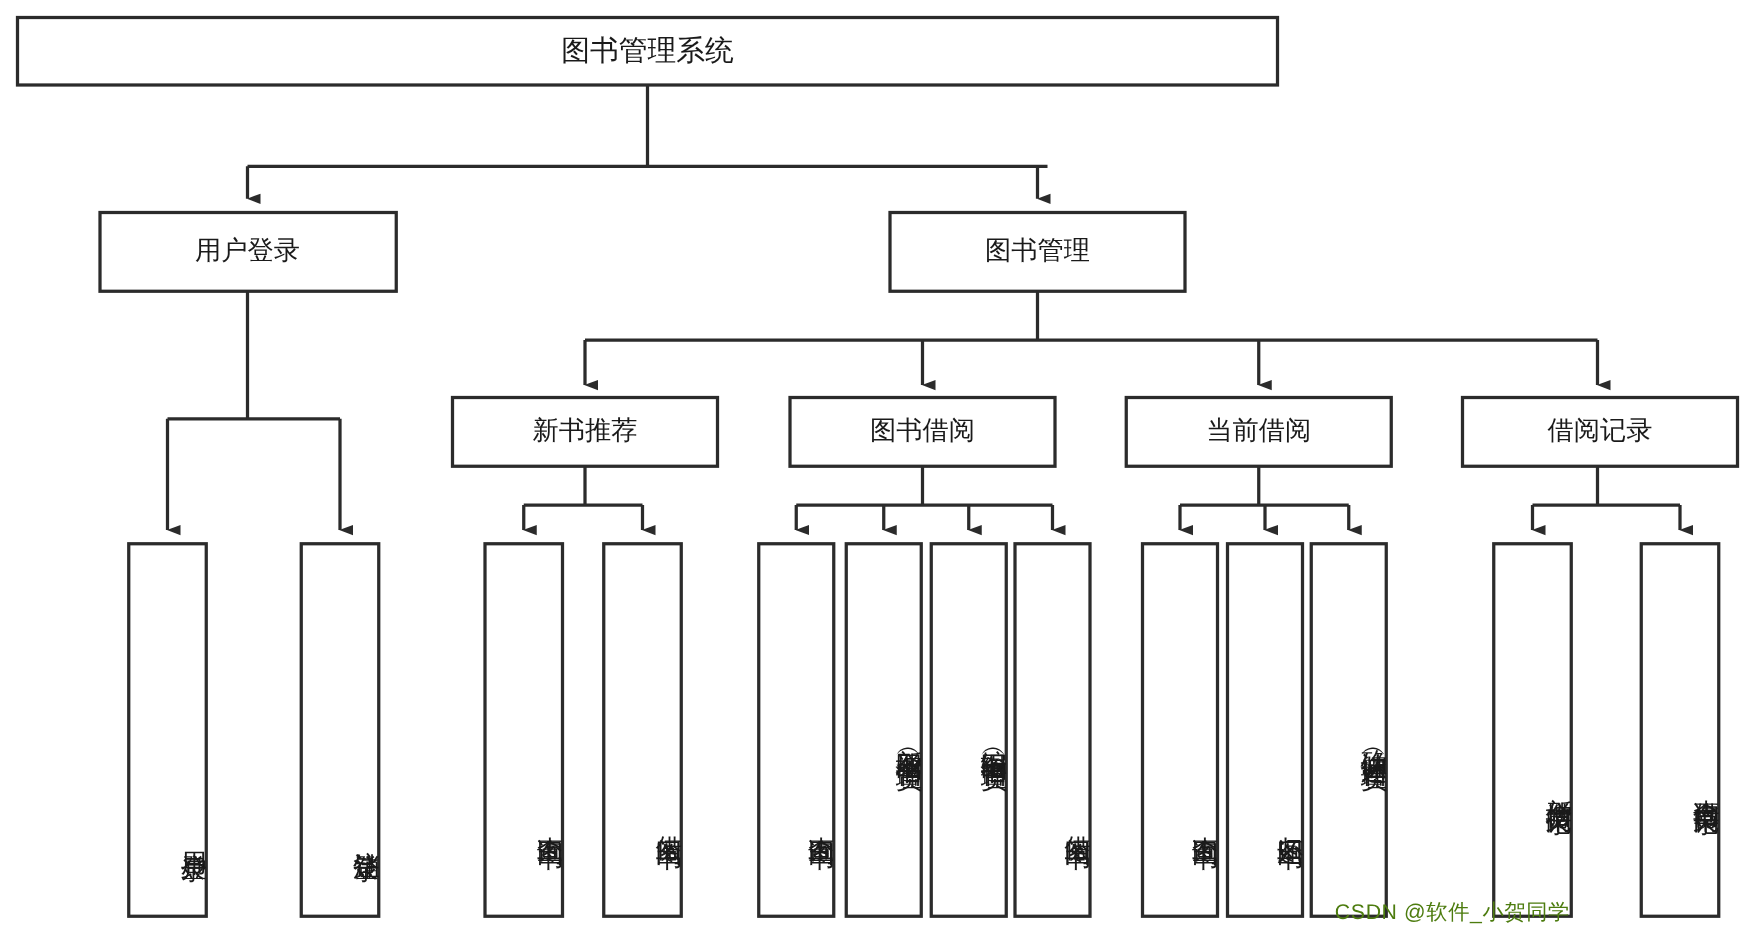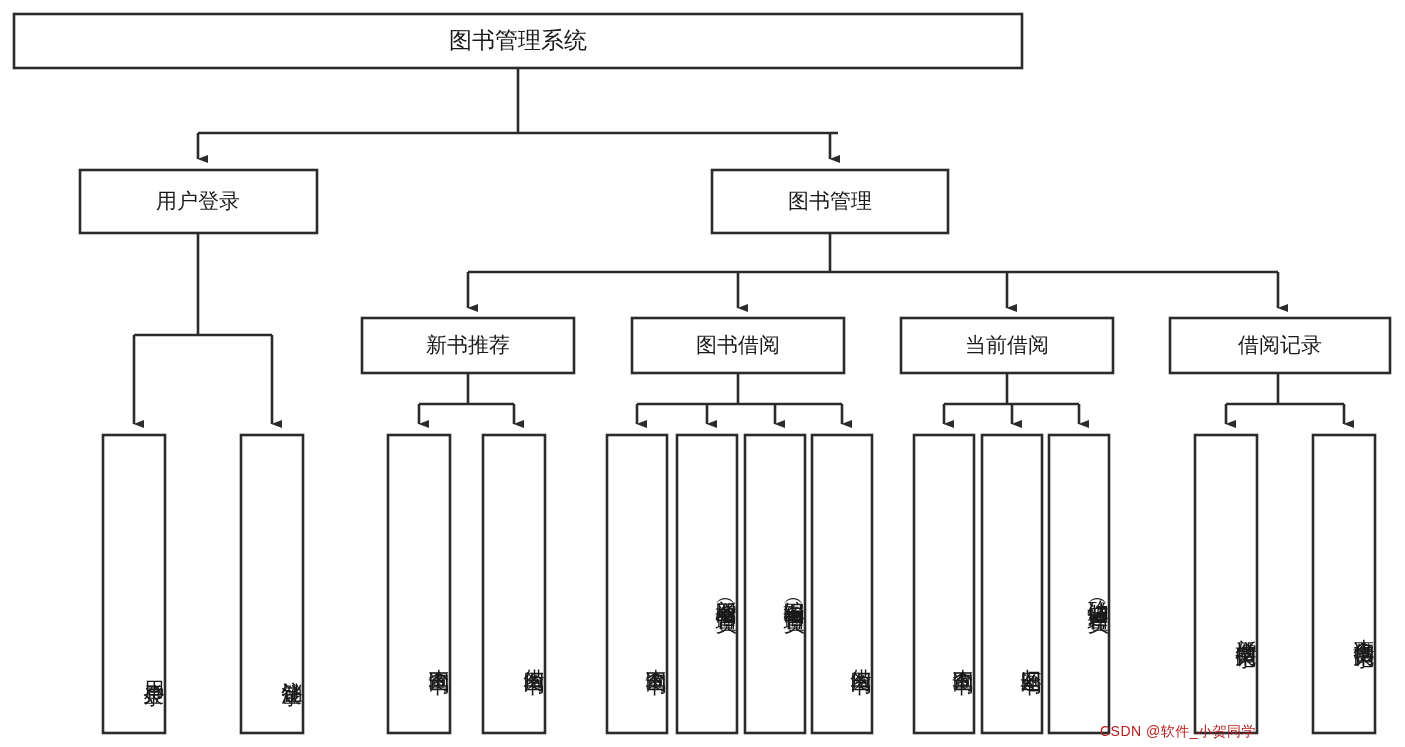--- a/index.html
+++ b/index.html
@@ -58,22 +58,22 @@
     justify-content: center;
     text-align: center;
     white-space: pre;
     pointer-events: none;
   }
   .watermark {
     position: absolute;
     right: 14px;
     bottom: 6px;
     font-family: "Liberation Sans", "DejaVu Sans", sans-serif;
-    font-size: 14px;
-    color: #b91c1c;
+    font-size: 17px;
+    color: #4d7c0f;
     letter-spacing: 0.5px;
     white-space: nowrap;
   }
 </style>
 </head>
 <body>
 
 <div id="diagram-root">
 
   <svg class="diagram" viewBox="0 0 1405 747">

